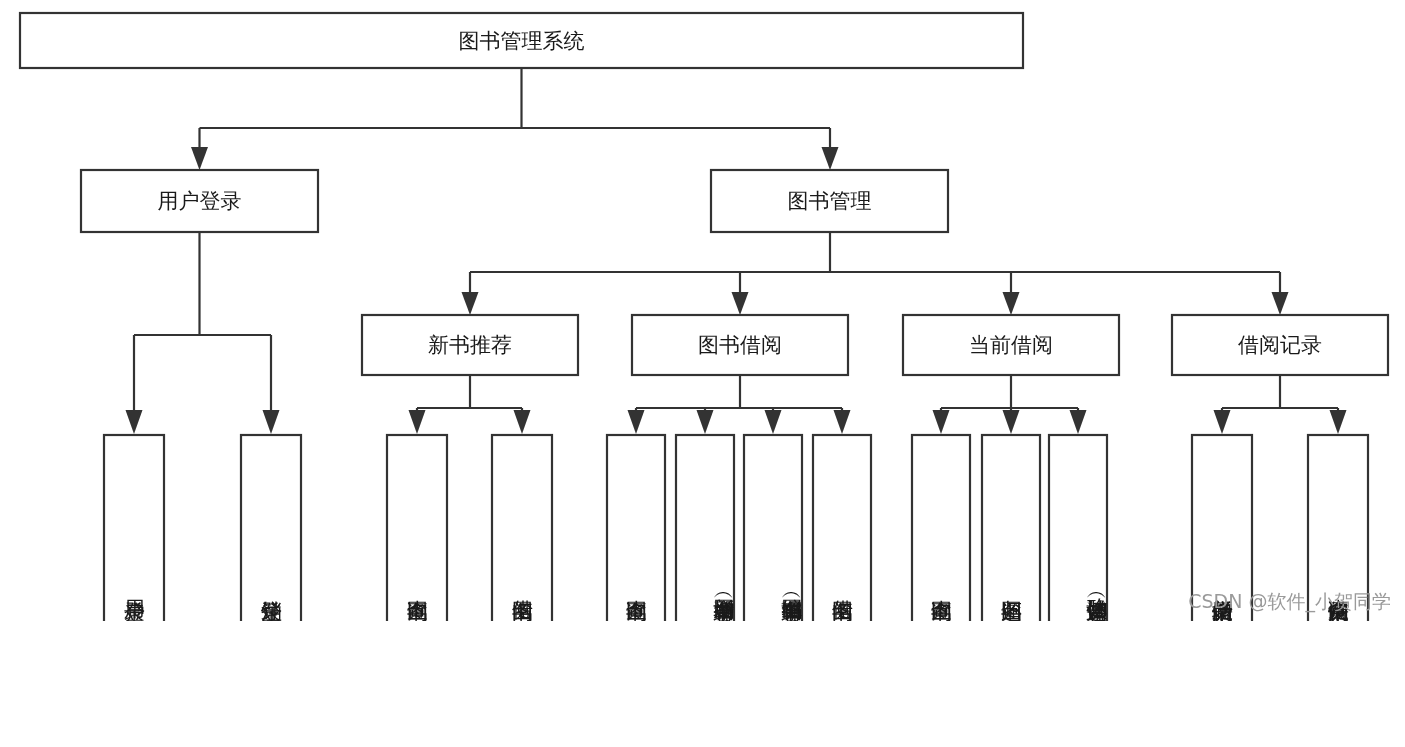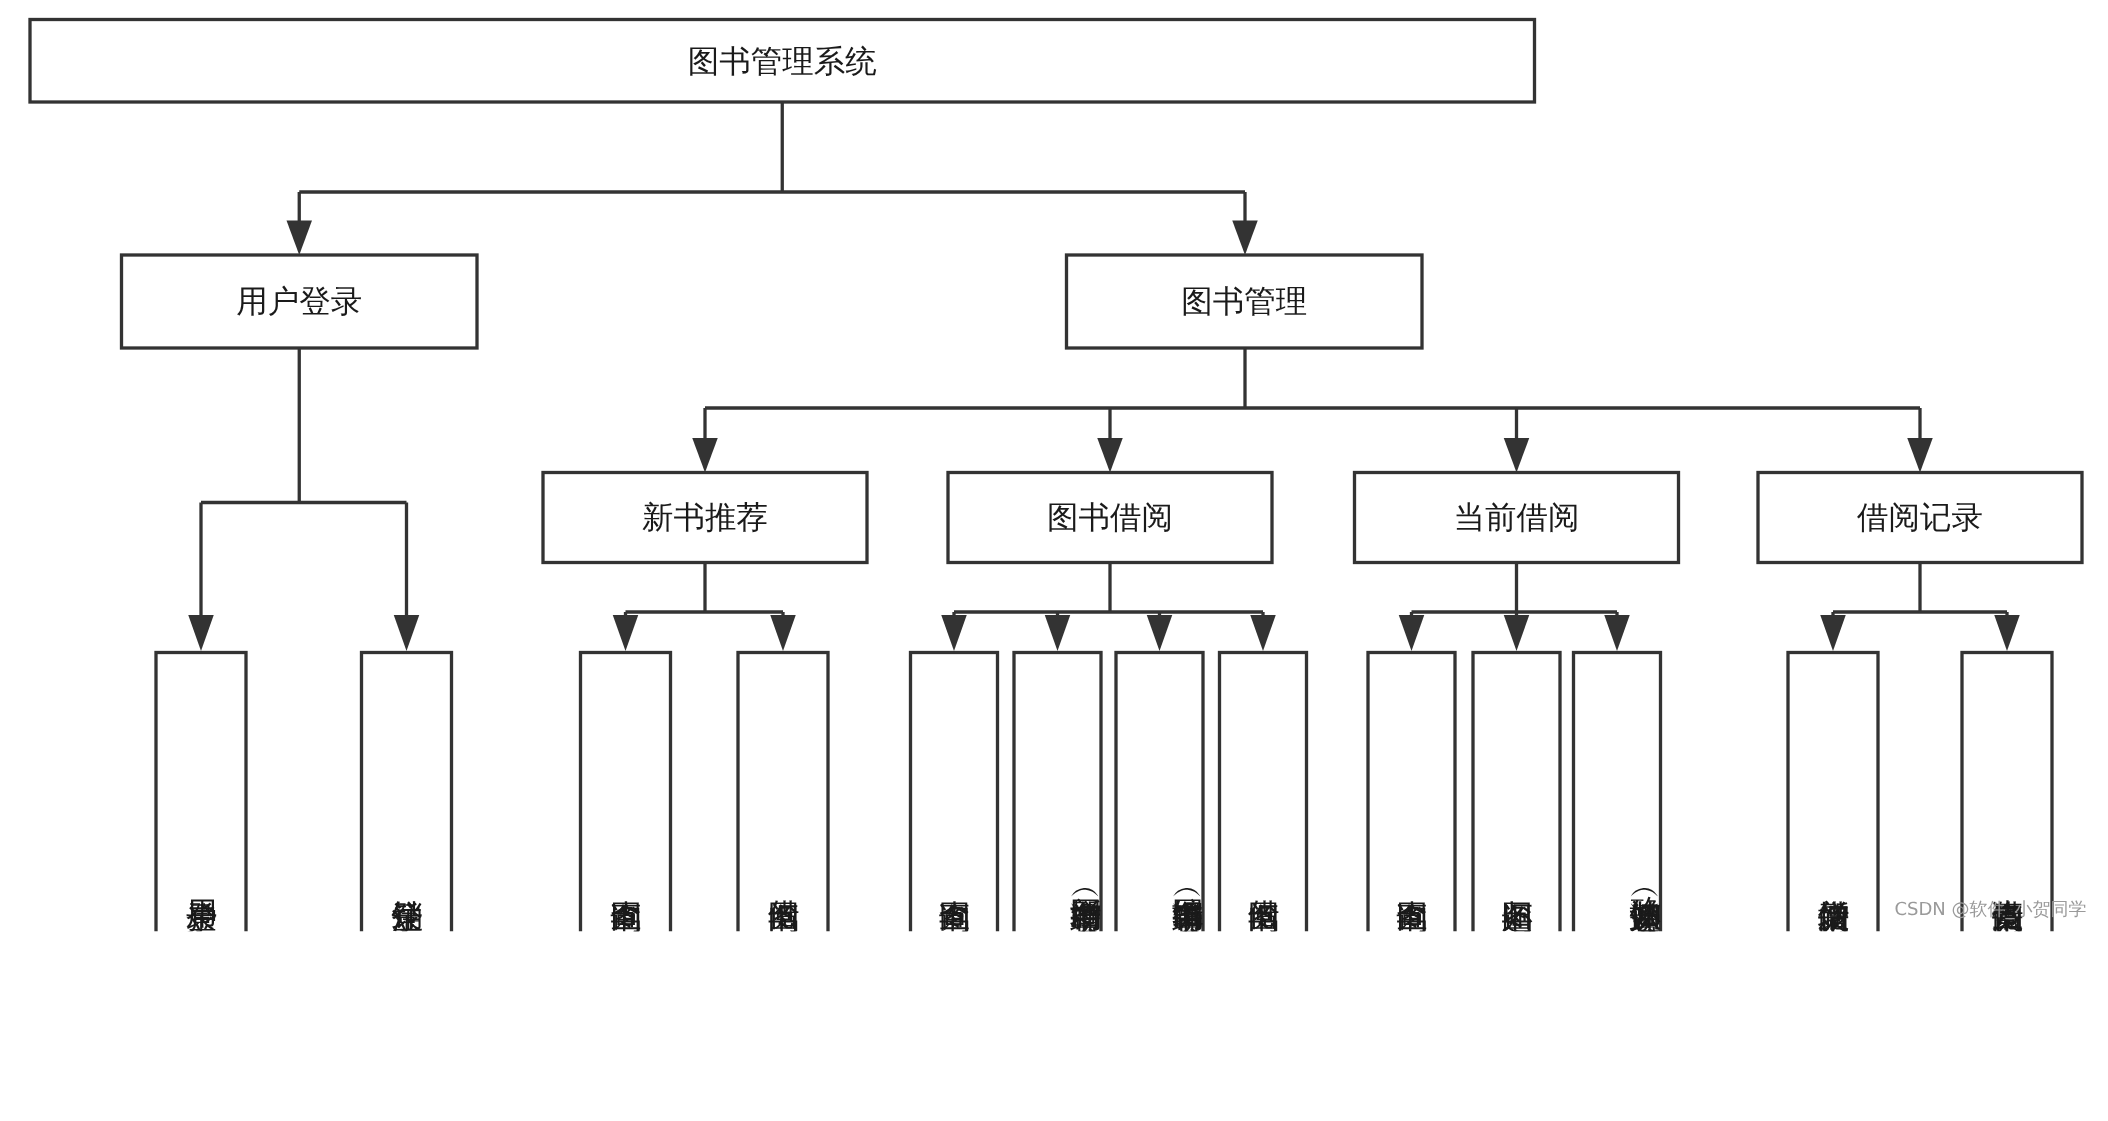--- a/index.html
+++ b/index.html
@@ -62,21 +62,21 @@
     justify-content: center;
     white-space: nowrap;
     pointer-events: none;
     user-select: none;
   }
   .watermark {
     position: absolute;
     right: 14px;
     bottom: 6px;
     font-family: "DejaVu Sans", "Liberation Sans", sans-serif;
-    font-size: 12px;
+    font-size: 19px;
     color: #9a9a9a;
     white-space: nowrap;
     user-select: none;
   }
 </style>
 </head>
 <body>
 
 <div id="diagram-root">
 

